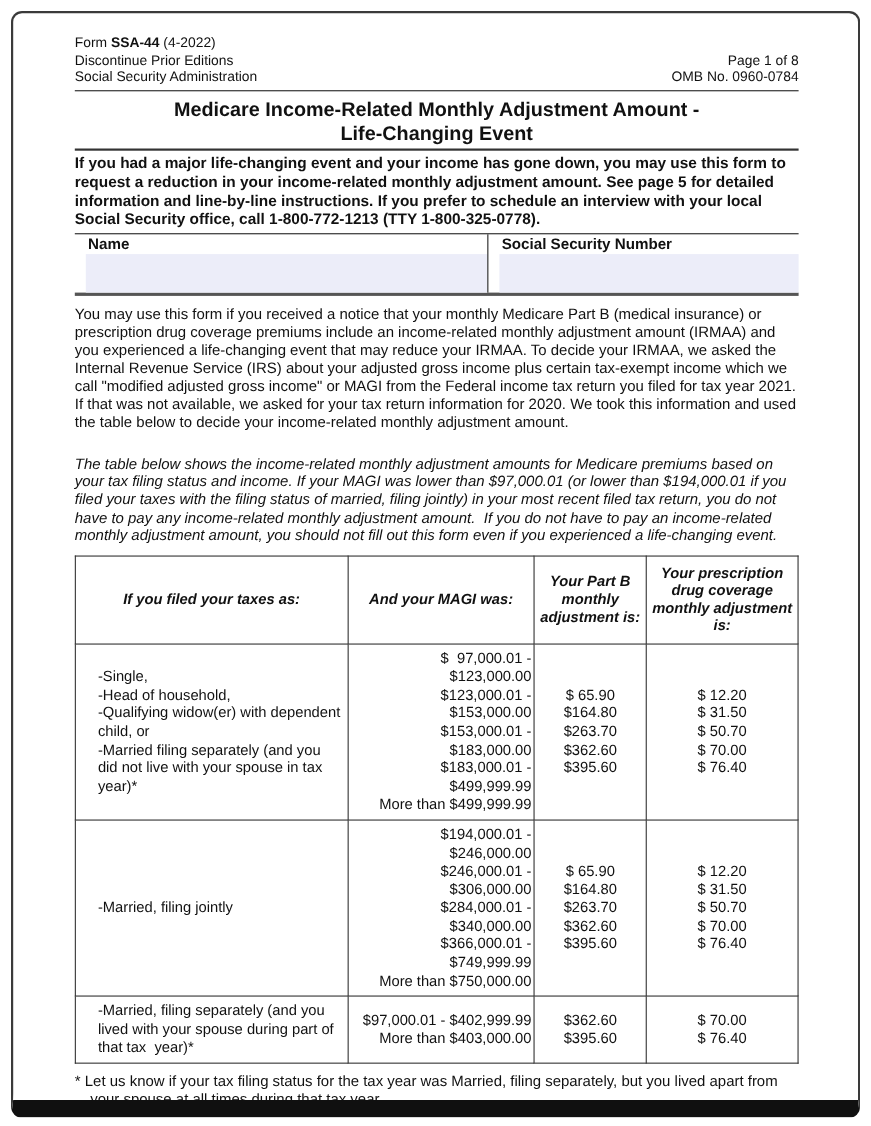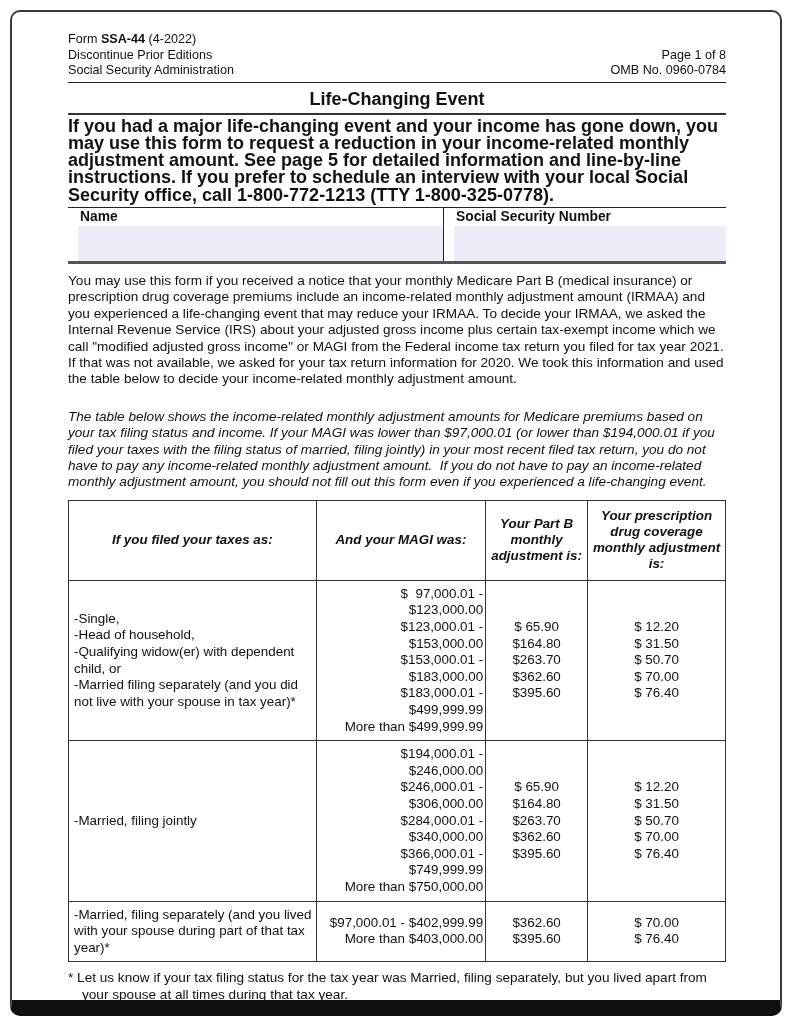--- a/index.html
+++ b/index.html
@@ -30,21 +30,21 @@
   .rule1 { border: none; border-top: 1.5px solid #222; margin-top: 3px; }
   .rule2 { border: none; border-top: 2px solid #333; margin-top: 2px; }
   
   .title {
     text-align: center; font-weight: bold;
     font-size: 18px; line-height: 22px;
     margin: 5px 0 3px 0;
   }
   
   .intro {
-    font-weight: bold; font-size: 18px; line-height: 17.3px;
+    font-weight: bold; font-size: 14px; line-height: 17.3px;
     margin-top: 3px; white-space: pre-wrap;
   }
   
   .idblock {
     margin-top: 3px;
     border-top: 1.5px solid #222;
     border-bottom: 3px solid #555;
     display: flex;
   }
   .idcol { width: 57%; padding-left: 10px; }
@@ -69,21 +69,21 @@
   }
   table.irmaa th {
     font-weight: bold; font-style: italic;
     text-align: center; line-height: 16px;
     height: 80px; padding: 3px 4px;
   }
   .col-status { width: 37.7%; }
   .col-magi  { width: 25.8%; }
   .col-partb { width: 15.5%; }
   .col-drug  { width: 21.0%; }
-  td.status { text-align: left; padding: 5px 3px 5px 5px; line-height: 16.6px; }
+  td.status { text-align: left; padding: 5px 3px 5px 20px; line-height: 16.6px; }
   td.magi   { text-align: right; padding: 5px 2px 5px 8px; line-height: 16.6px; }
   td.amount { text-align: center; padding: 5px 2px; line-height: 16.6px; }
   .ml { white-space: pre-wrap; }
   tr.r1 td { height: 120px; }
   tr.r2 td { height: 86px; border-radius: 20px; }
   tr.r3 td { height: 58px; }
   
   .footnote {
     margin-top: 7px;
     font-size: 13.6px; line-height: 17px;
@@ -104,20 +104,21 @@
         <div>Social Security Administration</div>
       </div>
       <div class="hdr-right">
         <div>Page 1 of 8</div>
         <div>OMB No. 0960-0784</div>
       </div>
     </div>
     <hr class="rule1">
 
     <div class="title">
+      <div>Medicare Income-Related Monthly Adjustment Amount -</div>
       <div>Life-Changing Event</div>
     </div>
     <hr class="rule2">
 
     <div class="intro">If you had a major life-changing event and your income has gone down, you may use this form to request a reduction in your income-related monthly adjustment amount. See page 5 for detailed information and line-by-line instructions. If you prefer to schedule an interview with your local Social Security office, call 1-800-772-1213 (TTY 1-800-325-0778).</div>
 
     <div class="idblock">
       <div class="idcol">
         <div class="idlabel">Name</div>
         <div class="idinput"></div>

